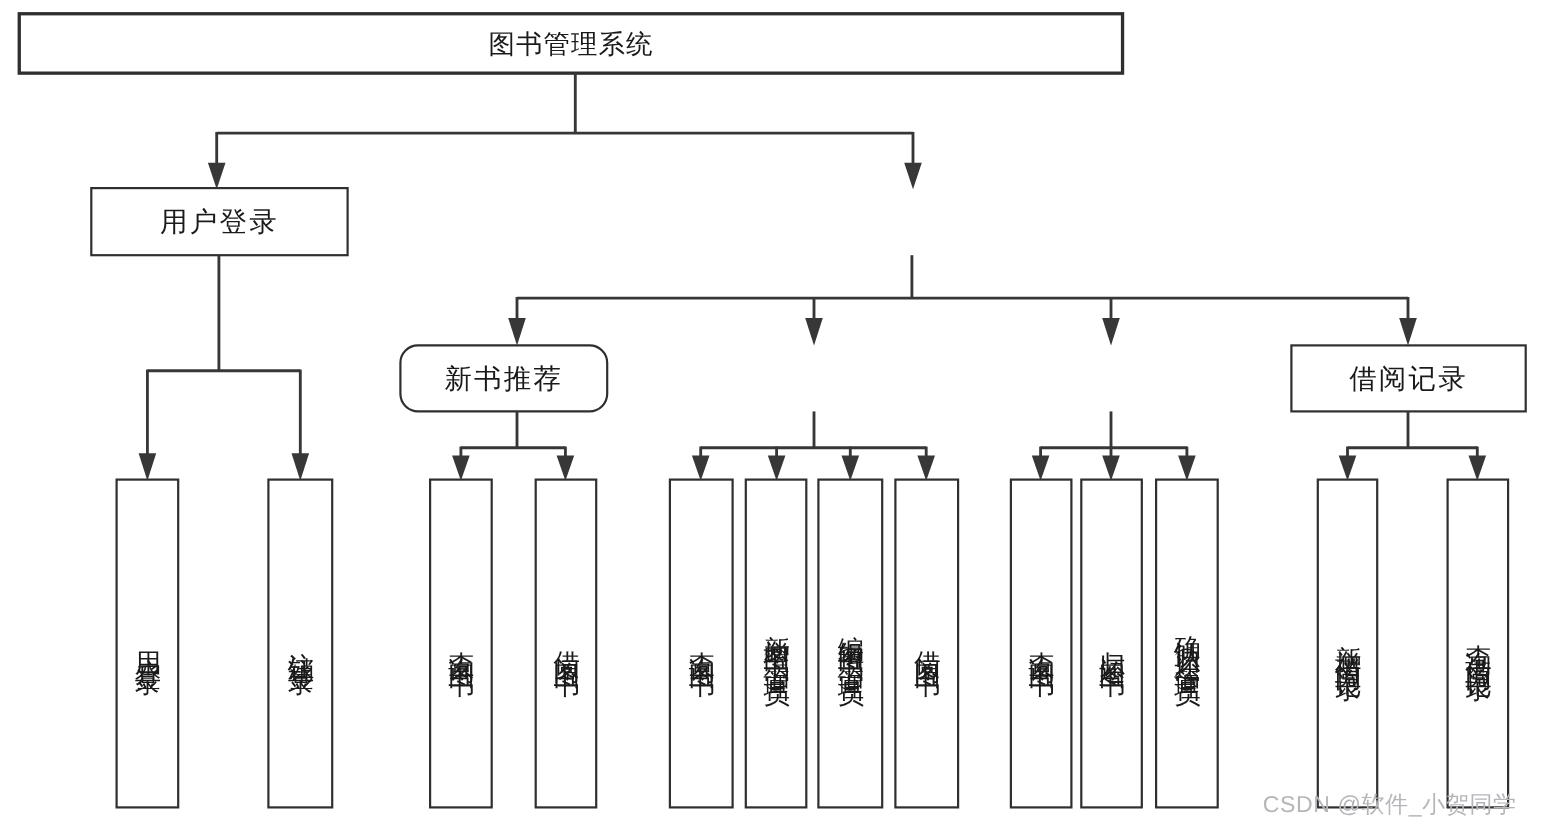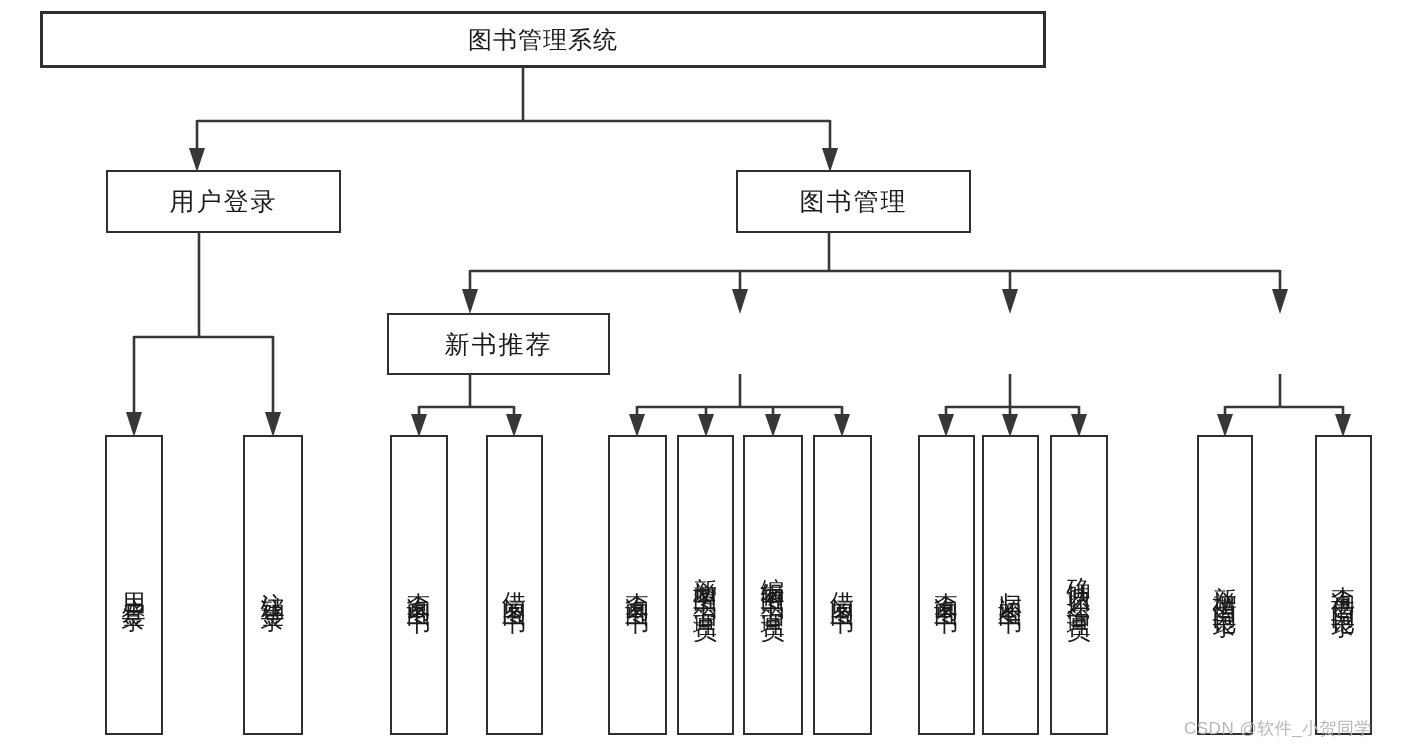--- a/index.html
+++ b/index.html
@@ -20,21 +20,20 @@
   .node{
     position:absolute;
     box-sizing:border-box;
     background:#fff;
     border:2.5px solid var(--border);
     display:flex;align-items:center;justify-content:center;
     color:var(--text);
     font-size:25px;
     letter-spacing:2px;
     white-space:nowrap;
-    margin-left:24px;
   }
   .node.root{border-width:3px;font-size:24px;letter-spacing:1px;}
   .vbox{
     position:absolute;
     box-sizing:border-box;
     background:#fff;
     border:2.5px solid var(--border);
     top:435px;height:300px;
     display:flex;align-items:center;justify-content:center;
     color:var(--text);
@@ -47,39 +46,39 @@
     letter-spacing:6px;
   }
   #connectors{
     position:absolute;left:0;top:0;width:1405px;height:747px;
     pointer-events:none;
   }
   #connectors line{stroke:var(--line);stroke-width:2.6;}
   #connectors polygon{fill:var(--line);stroke:none;}
   #watermark{
     position:absolute;
-    left:1184px;top:717px;
-    font-size:17px;
+    left:1148px;top:717px;
+    font-size:21px;
     letter-spacing:0.5px;
     color:var(--wm);
     z-index:5;
     white-space:nowrap;
   }
 </style>
 </head>
 <body>
 
 <div id="stage">
 
   <div class="node root" style="left:16px;top:11px;width:1006px;height:57px;">图书管理系统</div>
 
   <div class="node" style="left:82px;top:170px;width:235px;height:63px;">用户登录</div>
-  <div class="node" style="left:712px;top:170px;width:235px;height:63px;">图书管理</div>
 
-  <div class="node" style="left:363px;top:313px;width:223px;height:62px;">新书推荐</div>
+  <div class="node" style="left:363px;top:313px;width:190px;height:62px;border-radius:17px;">新书推荐</div>
+  <div class="node" style="left:1173px;top:313px;width:215px;height:62px;">借阅记录</div>
 
   <div class="vbox" style="left:105px;width:58px;">
     <span>用户登录</span>
   </div>
   <div class="vbox" style="left:243px;width:60px;">
     <span>注销登录</span>
   </div>
 
   <div class="vbox" style="left:390px;width:58px;">
     <span>查询图书</span>

